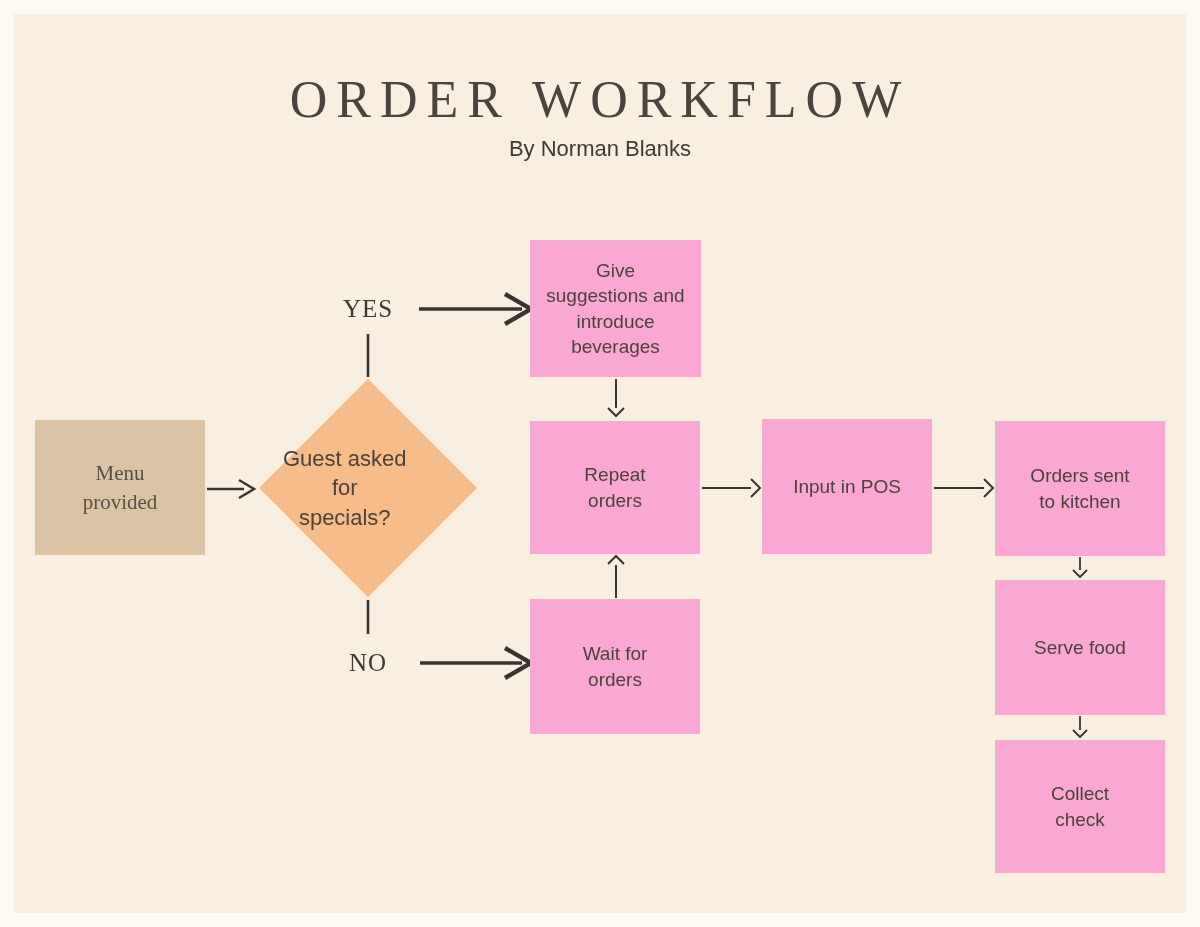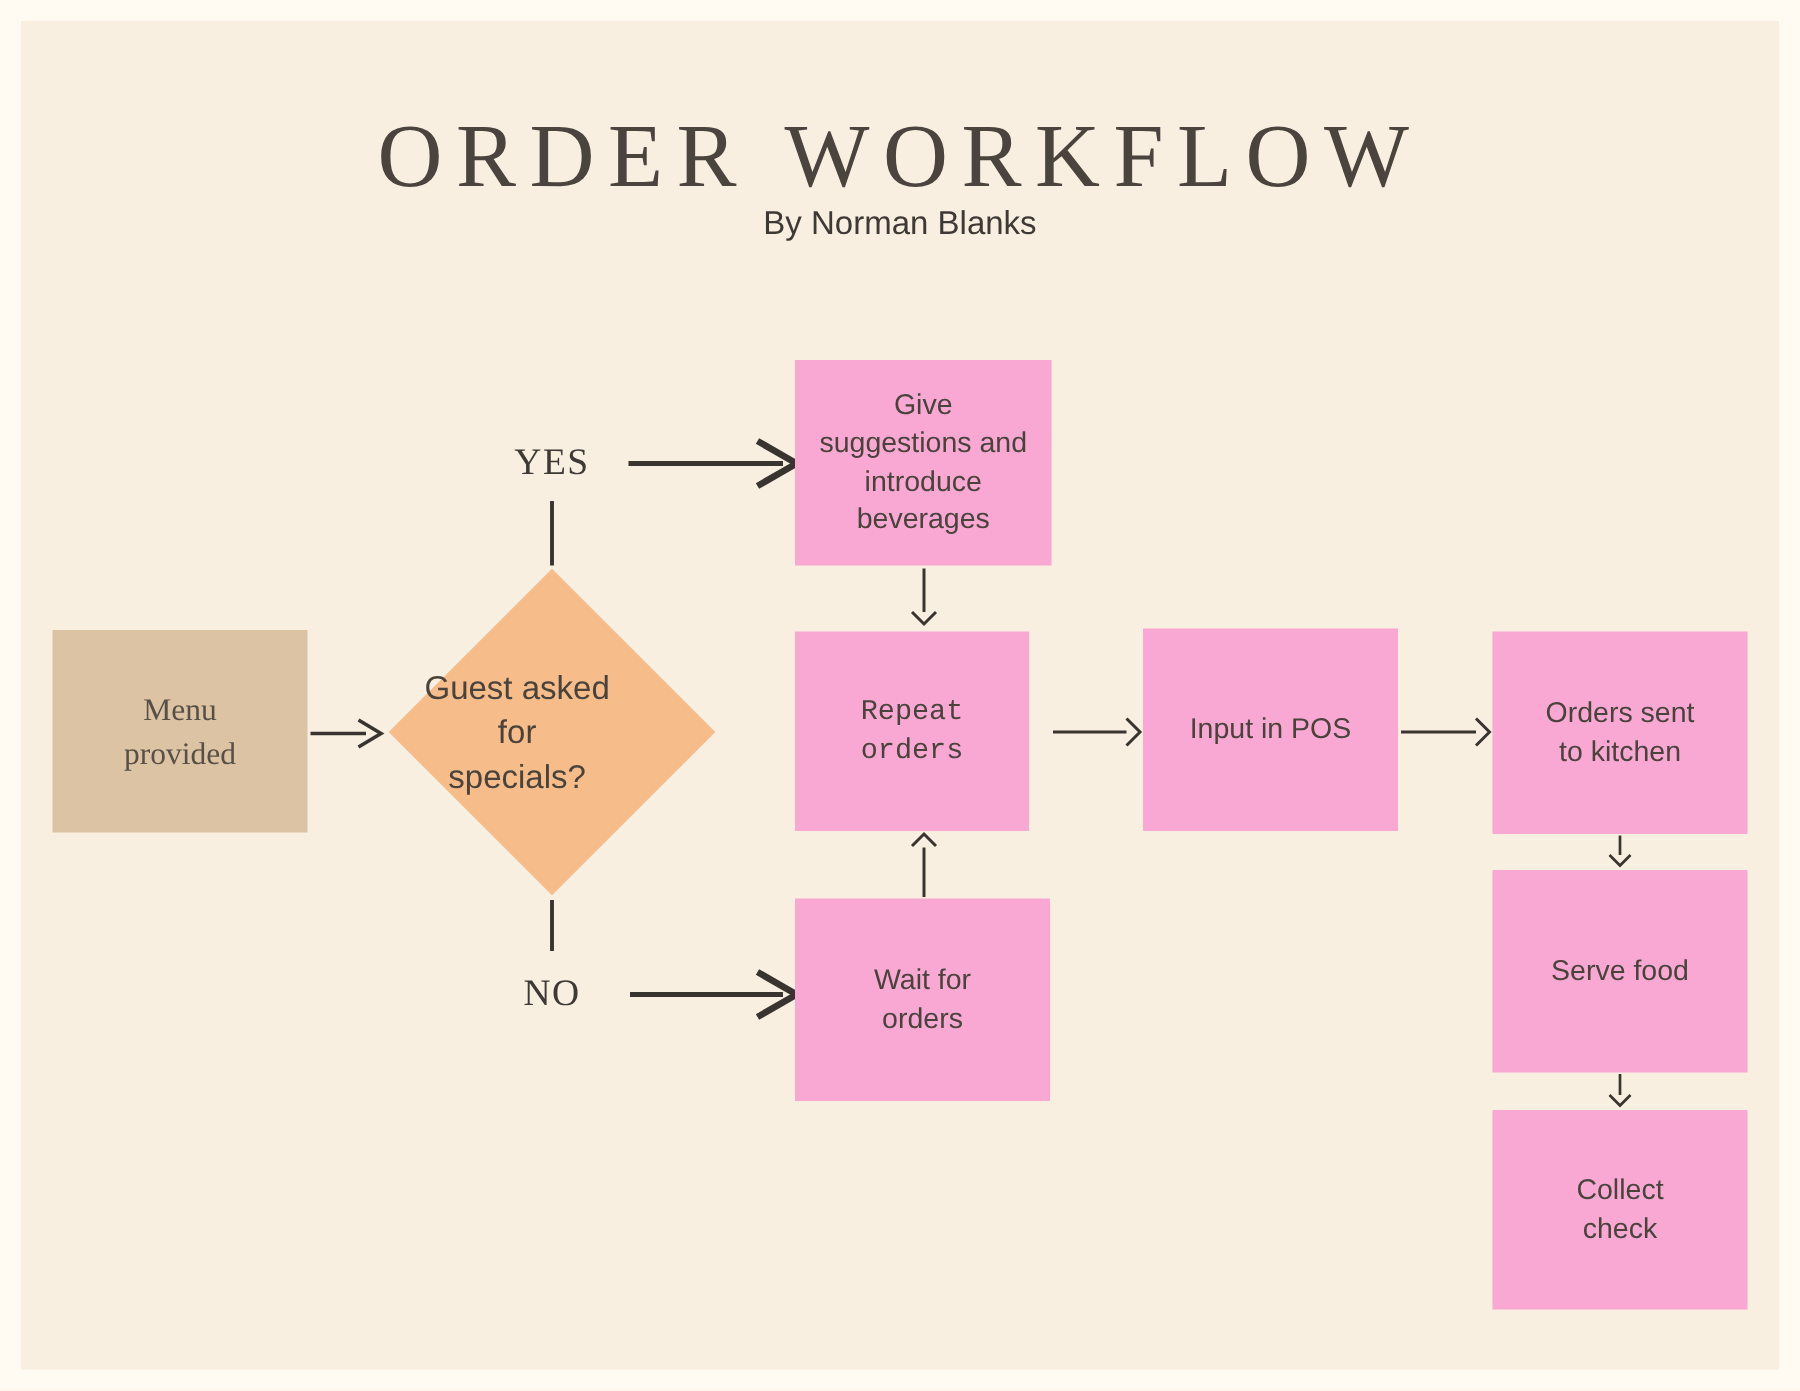--- a/index.html
+++ b/index.html
@@ -13,21 +13,21 @@
   .canvas{
     position:absolute;left:14px;top:14px;right:14px;bottom:14px;
     background:#f8efe0;
   }
   
   .title{
     position:absolute;left:0;right:0;top:56px;
     text-align:center;
     font-family:"Liberation Serif", serif;
     font-weight:400;
-    font-size:60px;
+    font-size:52px;
     letter-spacing:9px;
     color:#4b443e;
   }
   .subtitle{
     position:absolute;left:0;right:0;top:122px;
     text-align:center;
     font-size:22px;
     color:#3e3935;
   }
   
@@ -42,21 +42,21 @@
     display:flex;align-items:center;justify-content:center;
     text-align:center;
     white-space:pre-line;
     font-size:19px;line-height:1.32;
     color:#4a433c;
     background:#f9a8d4;
   }
   #n-menu{left:21px;top:406px;width:170px;height:135px;background:#dbc3a3;
     font-family:"Liberation Serif", serif;font-size:21px;line-height:1.35;color:#585047;}
   #n-give{left:516px;top:226px;width:171px;height:137px;}
-  #n-repeat{left:516px;top:407px;width:156px;height:133px;font-family:Liberation Mono, monospace;}
+  #n-repeat{left:516px;top:407px;width:170px;height:133px;}
   #n-input{left:748px;top:405px;width:170px;height:135px;}
   #n-kitchen{left:981px;top:407px;width:170px;height:135px;}
   #n-serve{left:981px;top:566px;width:170px;height:135px;}
   #n-collect{left:981px;top:726px;width:170px;height:133px;}
   #n-wait{left:516px;top:585px;width:170px;height:135px;}
   
   .diamond-shape{
     position:absolute;left:277px;top:397px;width:154px;height:154px;
     background:#f6bd8b;
     transform:rotate(45deg);

